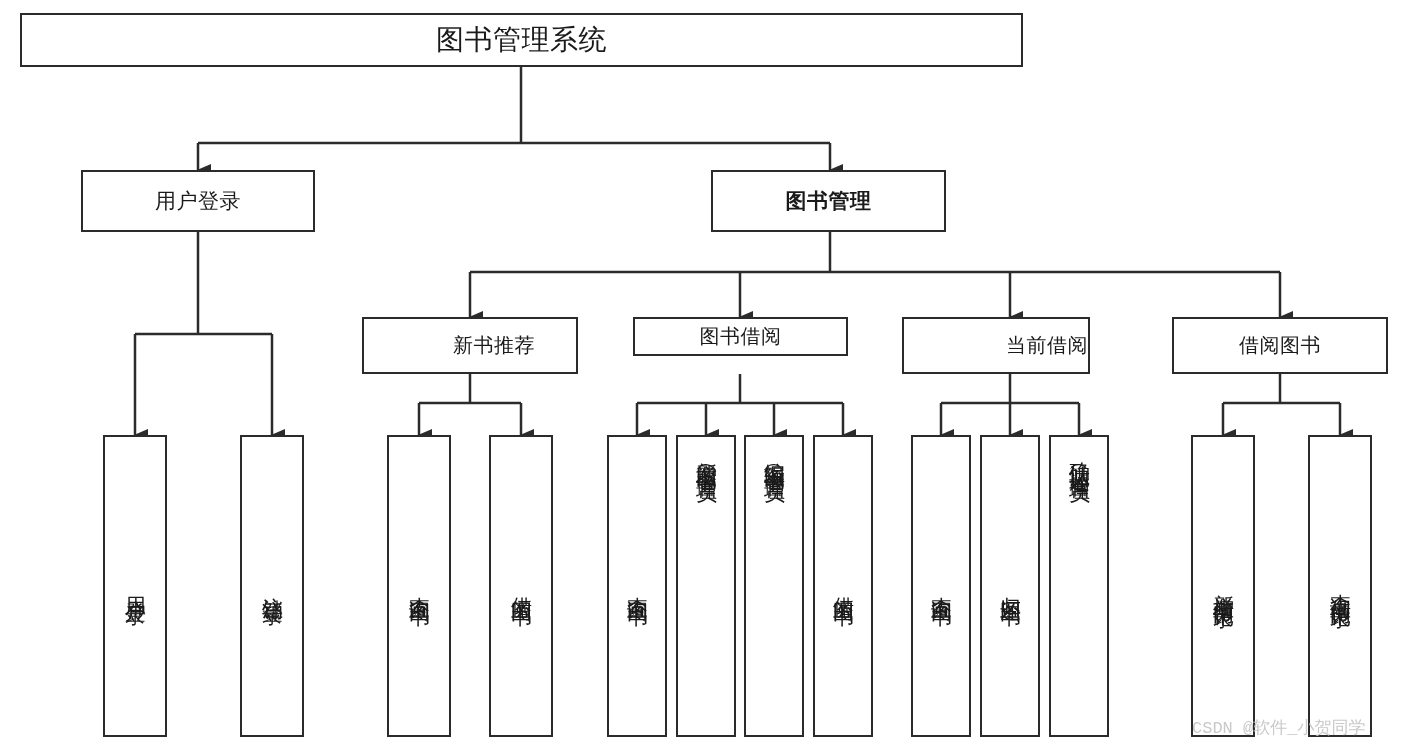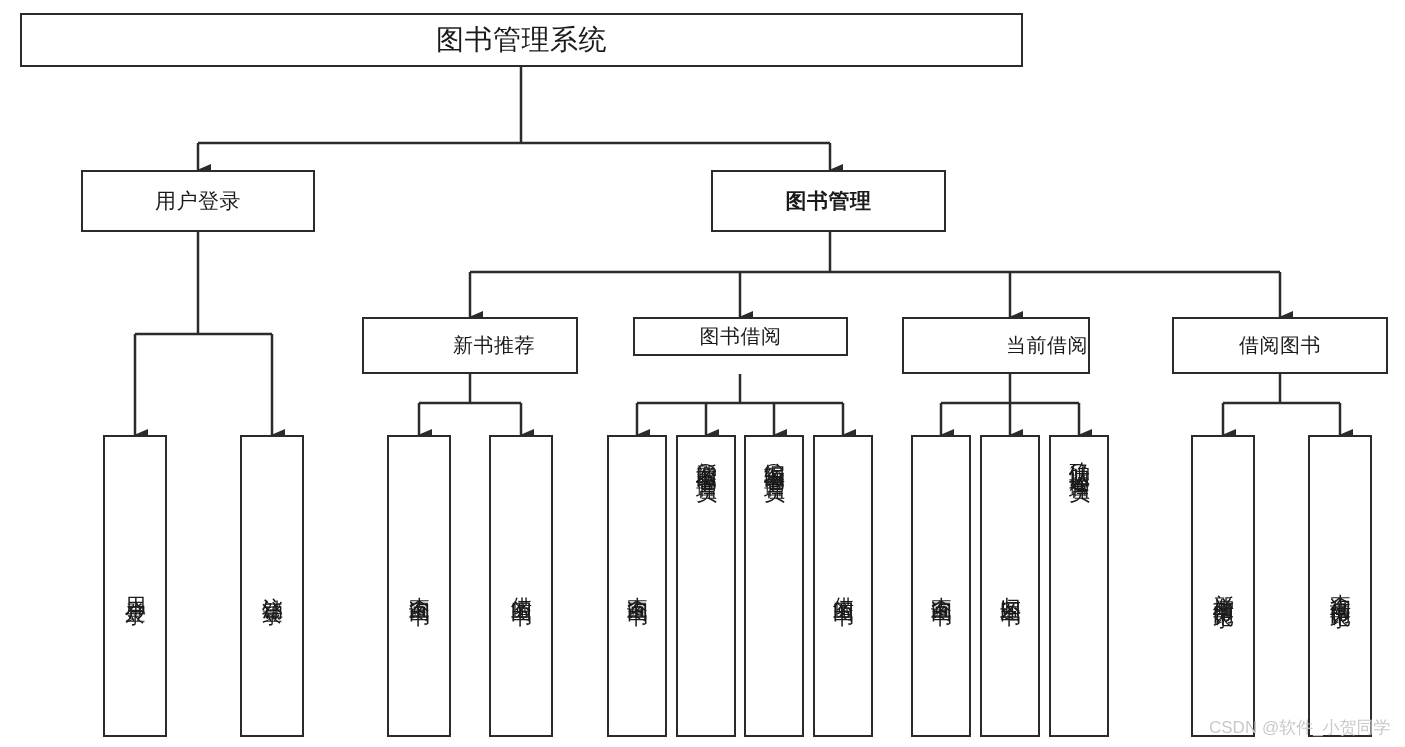--- a/index.html
+++ b/index.html
@@ -57,26 +57,25 @@
   .leaf .node-label {
     writing-mode: vertical-rl;
     text-orientation: upright;
     font-size: 21px;
     letter-spacing: 3px;
     line-height: 1.0;
   }
   .leaf.leaf-mid  { align-items: center; padding-top: 0; }
   .watermark {
     position: absolute;
-    font-family: Liberation Sans, sans-serif;
+    font-family: Liberation Mono, monospace;
     font-size: 17px;
     color: #c9c9c9;
     white-space: nowrap;
     pointer-events: none;
-    padding-left: 17px;
   }
 </style>
 </head>
 <body>
 
 <div id="diagram-root">
 
   <svg class="flow" viewBox="0 0 1405 747">
     <defs>
       <marker id="arrow" viewBox="0 0 12 14" refX="6" refY="13" markerWidth="12" markerHeight="14" orient="auto-start-reverse" markerUnits="userSpaceOnUse">

